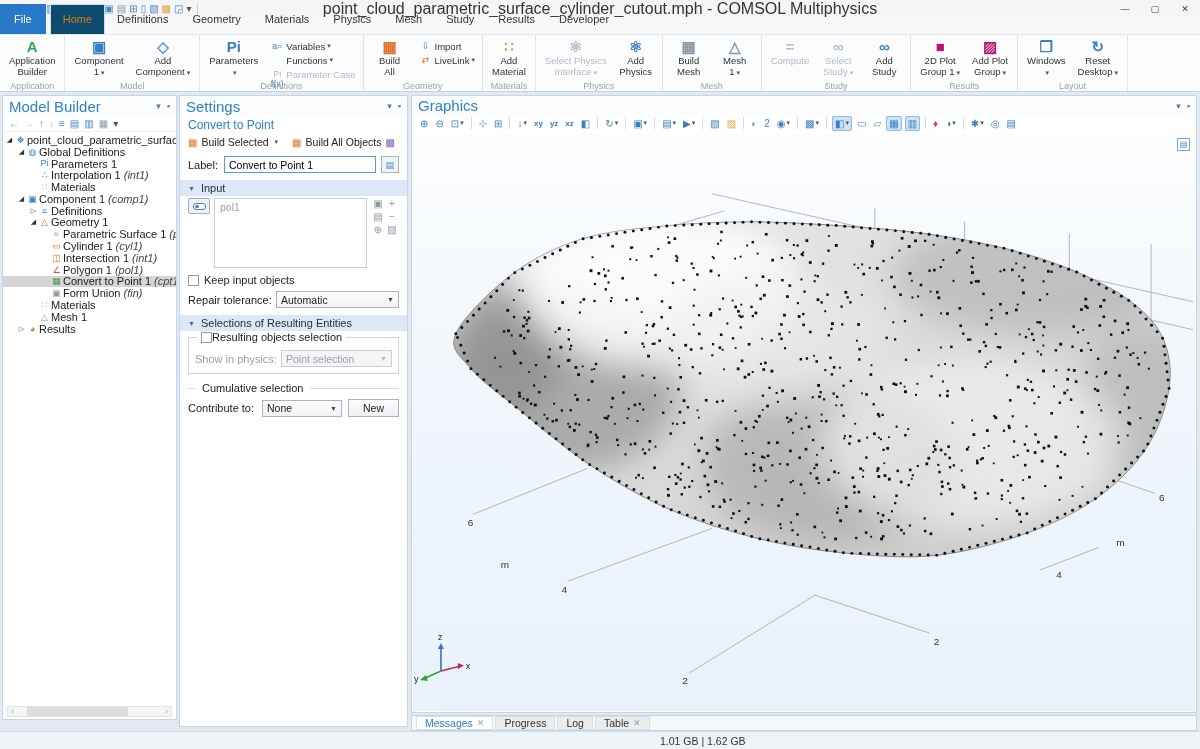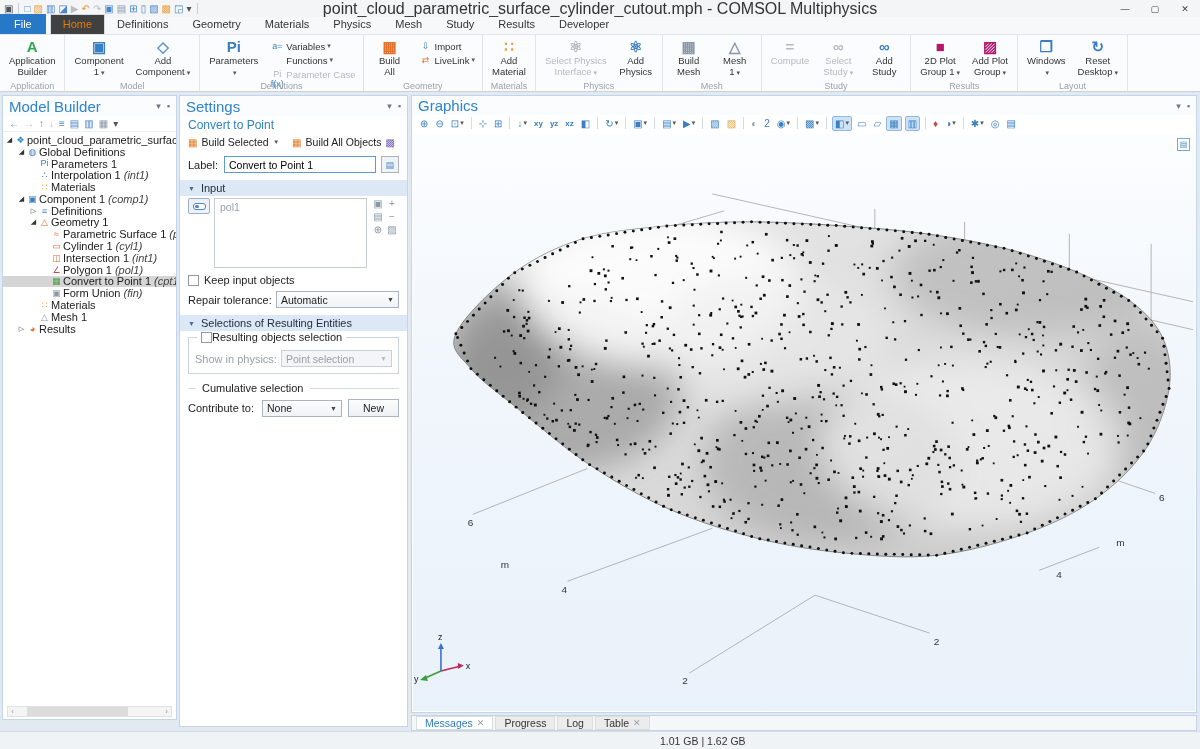--- a/index.html
+++ b/index.html
@@ -5,23 +5,23 @@
   * { margin:0; padding:0; box-sizing:border-box; }
   html,body { width:1200px; height:749px; overflow:hidden; font-family:"Liberation Sans",sans-serif; background:#e3e9f0; font-size:11px; color:#222; }
   .titlebar { position:absolute; left:0; top:0; width:1200px; height:17px; background:#f4f5f7; display:flex; align-items:center; }
   .qat { display:flex; align-items:center; gap:3px; padding-left:4px; }
   .qicon { font-size:10px; line-height:11px; cursor:default; }
   .qsep { width:1px; height:11px; background:#c9ced4; margin:0 2px; }
   .win-title { position:absolute; left:0; right:0; text-align:center; font-size:16px; color:#333; pointer-events:none; }
   .win-controls { position:absolute; right:0; top:0; height:17px; display:flex; }
   .win-btn { width:30px; height:17px; display:flex; align-items:center; justify-content:center; font-size:9px; color:#444; }
   .tabrow { position:absolute; left:0; top:17px; width:1200px; height:18px; background:#f7f8fa; border-bottom:1px solid #e2e6ea; display:flex; align-items:flex-end; }
-  .mtab { padding:2px 12px 3px 12px; font-size:11px; color:#333; height:20px; display:flex; align-items:center; }
+  .mtab { padding:2px 12px 3px 12px; font-size:11px; color:#333; height:30px; display:flex; align-items:center; }
   .mtab.file { background:#2878c8; color:#fff; margin-right:4px; padding:2px 14px; }
-  .mtab.active { background:#404040; border:1px solid #d5dbe1; border-bottom:none; color:#e07b10; }
+  .mtab.active { background:#0c4a6e; border:1px solid #d5dbe1; border-bottom:none; color:#e07b10; }
   .ribbon { position:absolute; left:0; top:35px; width:1200px; height:57px; background:#fbfcfd; border-bottom:1px solid #c9d2da; display:flex; }
   .rgroup { display:flex; flex-direction:column; border-right:1px solid #e0e5ea; padding:2px 4px 0 4px; }
   .rbuttons { flex:1; display:flex; align-items:flex-start; gap:2px; }
   .rgl { text-align:center; color:#9aa2aa; font-size:9px; height:12px; line-height:11px; }
   .bigbtn { display:flex; flex-direction:column; align-items:center; justify-content:flex-start; padding:1px 5px; min-width:44px; height:44px; border-radius:2px; }
   .bigbtn .bicon { font-size:15px; height:18px; line-height:18px; }
   .bigbtn .blab { font-size:9.5px; line-height:10.5px; text-align:center; color:#333; white-space:nowrap; }
   .bigbtn.disabled .blab, .bigbtn.disabled .bicon { color:#b4bac0 !important; }
   .smallcol { display:flex; flex-direction:column; justify-content:flex-start; padding-top:2px; }
   .smallbtn { display:flex; align-items:center; height:14px; font-size:9.5px; color:#333; padding:0 3px; white-space:nowrap; }

